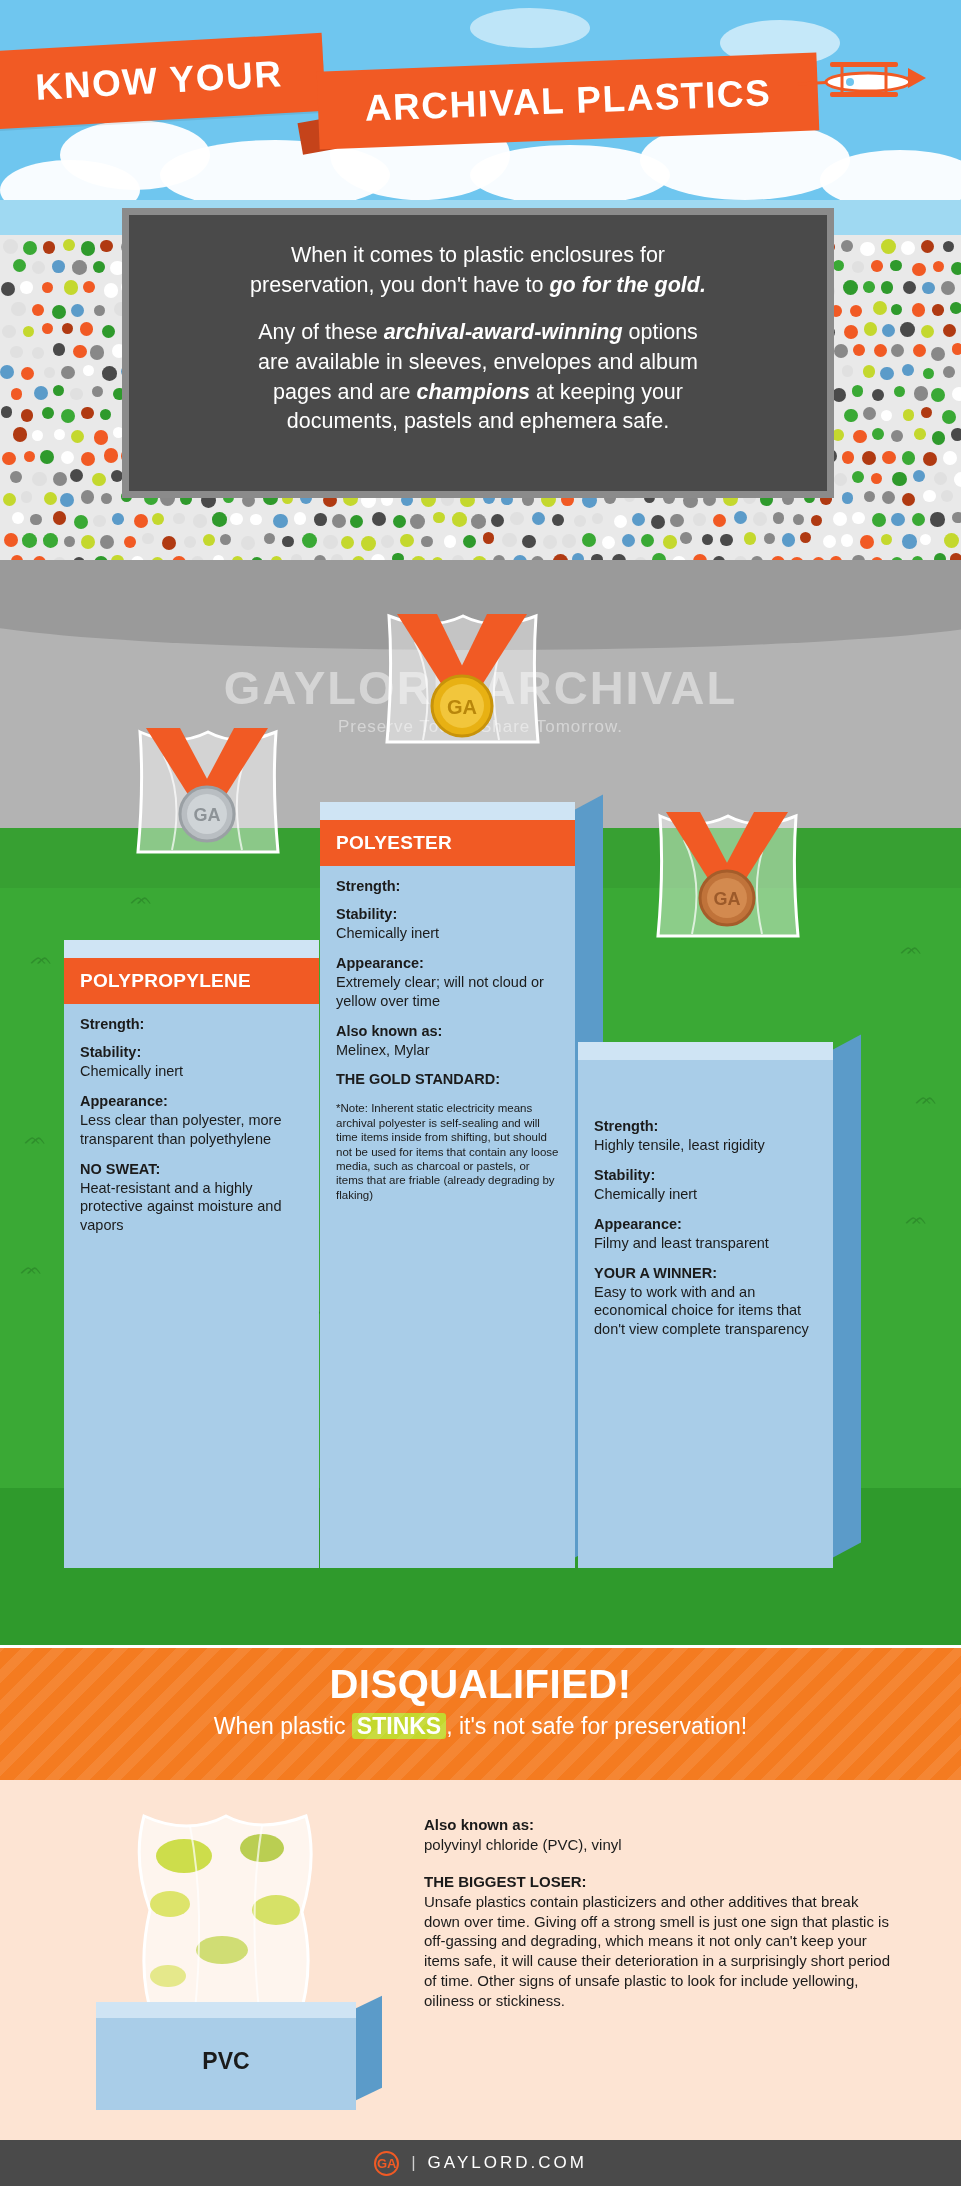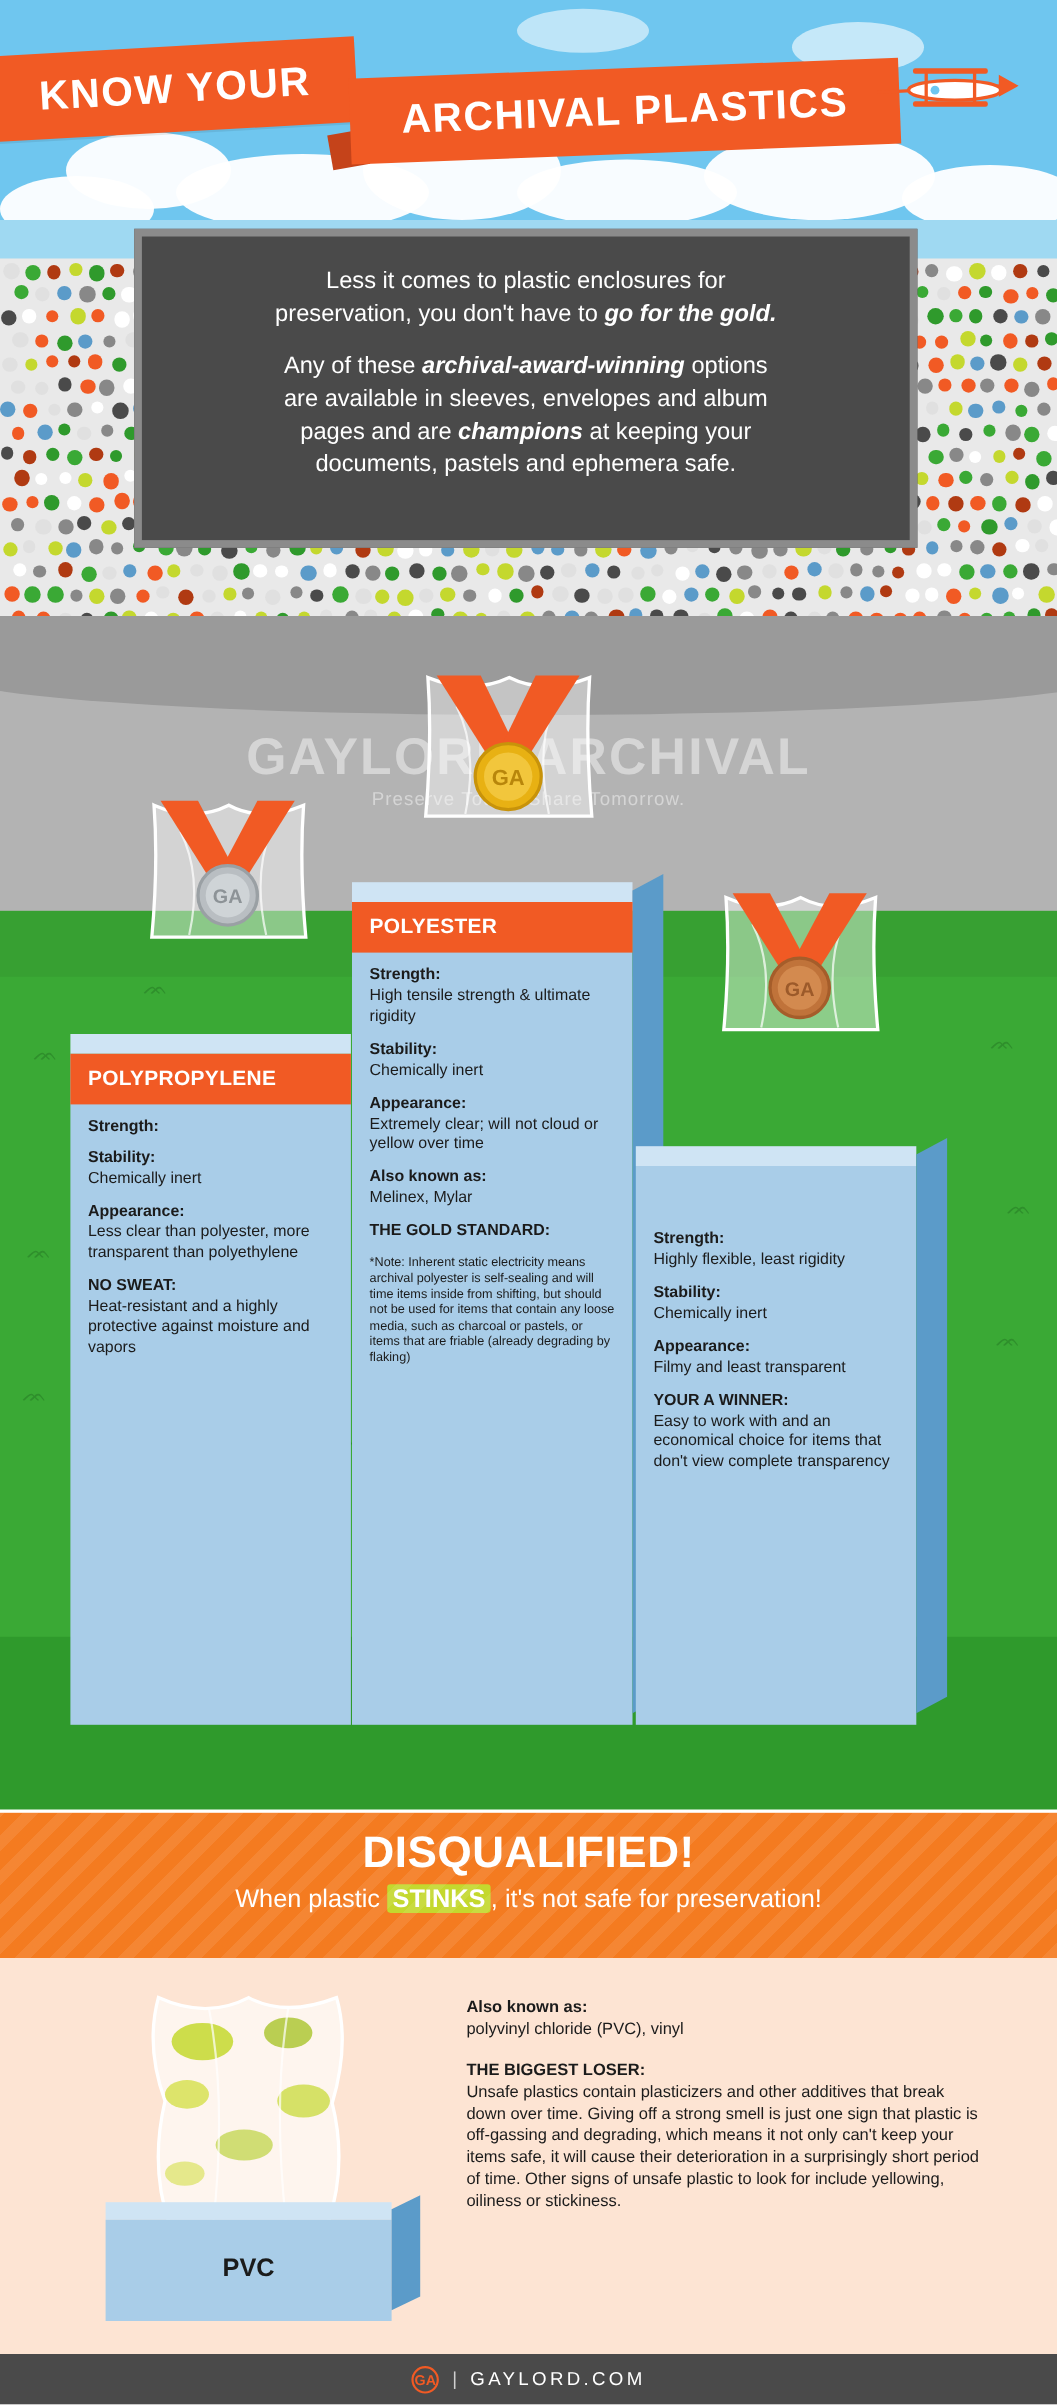--- a/index.html
+++ b/index.html
@@ -1004,21 +1004,21 @@
         <span class="dot" style="left:871.2px;top:356.6px;width:12.1px;height:12.1px;background:#f15a24;"></span>
         <span class="dot" style="left:890.8px;top:356.5px;width:12.3px;height:12.3px;background:#3aa935;"></span>
         <span class="dot" style="left:911.9px;top:355.5px;width:11.2px;height:11.2px;background:#3aa935;"></span>
         <span class="dot" style="left:933.6px;top:353.2px;width:12.3px;height:12.3px;background:#2f9a2c;"></span>
         <span class="dot" style="left:950.2px;top:353.1px;width:11.6px;height:11.6px;background:#b03a12;"></span>
       </div>
   </div>
 
   <div class="screen">
     <p>
-      <span>Less it comes to plastic enclosures for</span><br>
+      <span>When it comes to plastic enclosures for</span><br>
       <span>preservation, you don't have to </span><span class="gold-i">go for the gold.</span>
     </p>
     <p>
       <span>Any of these </span><span class="gold-i">archival-award-winning</span><span> options</span><br>
       <span>are available in sleeves, envelopes and album</span><br>
       <span>pages and are </span><span class="w-i">champions</span><span> at keeping your</span><br>
       <span>documents, pastels and ephemera safe.</span>
     </p>
   </div>
 
@@ -1081,21 +1081,20 @@
     <text x="79" y="97" font-size="18" font-weight="bold" fill="#9c5a2a" text-anchor="middle" font-family="Liberation Sans, sans-serif">GA</text>
   </svg>
 
   <div class="podium" style="left:320px; top:820px; width:255px; height:748px;">
     <div class="face"></div>
     <div class="top-plate"></div>
     <div class="side-skew"></div>
     <div class="podium-title">POLYESTER</div>
     <div class="podium-body">
       <h4 class="first">Strength:</h4>
-      <p>High tensile strength &amp; ultimate rigidity</p>
       <h4>Stability:</h4>
       <p>Chemically inert</p>
       <h4>Appearance:</h4>
       <p>Extremely clear; will not cloud or yellow over time</p>
       <h4>Also known as:</h4>
       <p>Melinex, Mylar</p>
       <h4>THE GOLD STANDARD:</h4>
       <p class="note">*Note: Inherent static electricity means archival polyester is self-sealing and will time items inside from shifting, but should not be used for items that contain any loose media, such as charcoal or pastels, or items that are friable (already degrading by flaking)</p>
     </div>
   </div>
@@ -1114,21 +1113,21 @@
       <p>Heat-resistant and a highly protective against moisture and vapors</p>
     </div>
   </div>
 
   <div class="podium" style="left:578px; top:1060px; width:255px; height:508px;">
     <div class="face"></div>
     <div class="top-plate"></div>
     <div class="side-skew"></div>
     <div class="podium-body">
       <h4 class="first">Strength:</h4>
-      <p>Highly flexible, least rigidity</p>
+      <p>Highly tensile, least rigidity</p>
       <h4>Stability:</h4>
       <p>Chemically inert</p>
       <h4>Appearance:</h4>
       <p>Filmy and least transparent</p>
       <h4>YOUR A WINNER:</h4>
       <p>Easy to work with and an economical choice for items that don't view complete transparency</p>
     </div>
   </div>
 
   <div class="dqline"></div>

